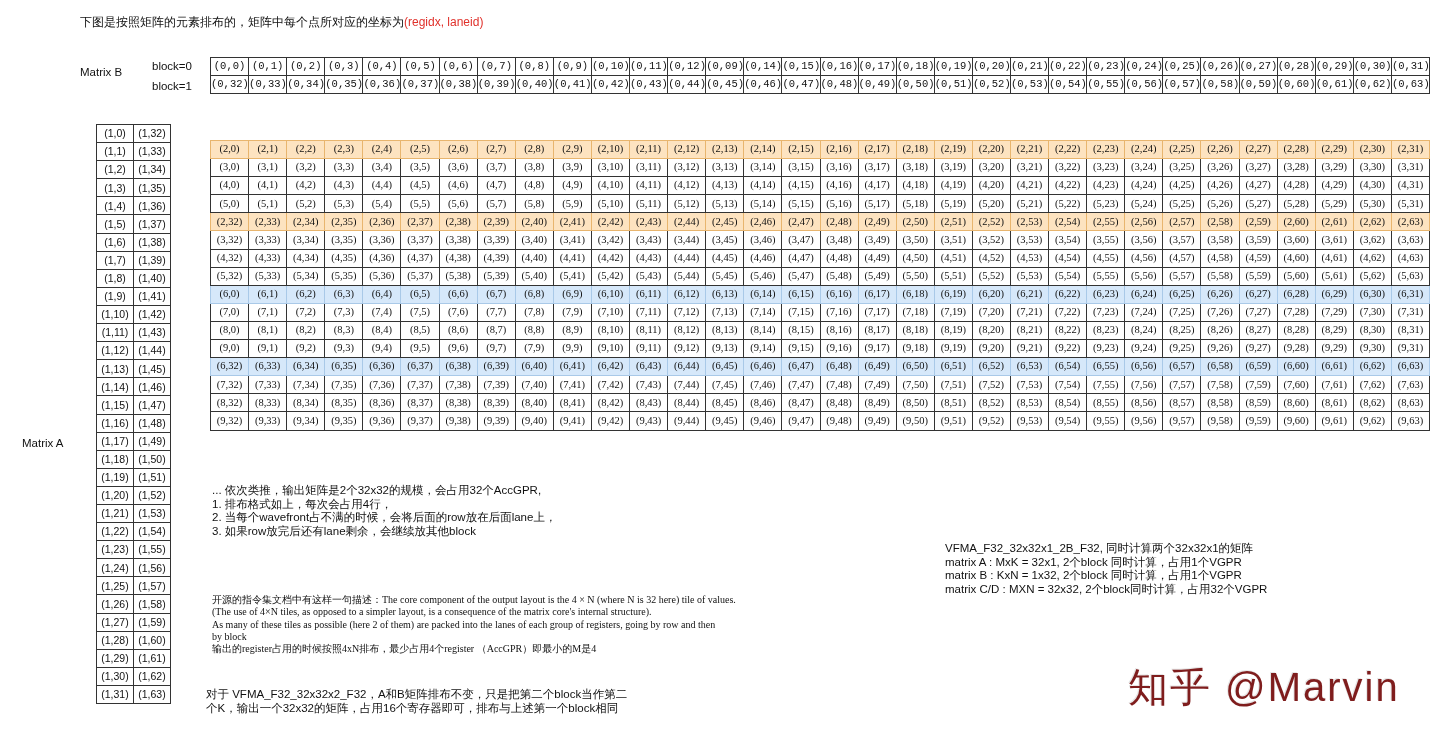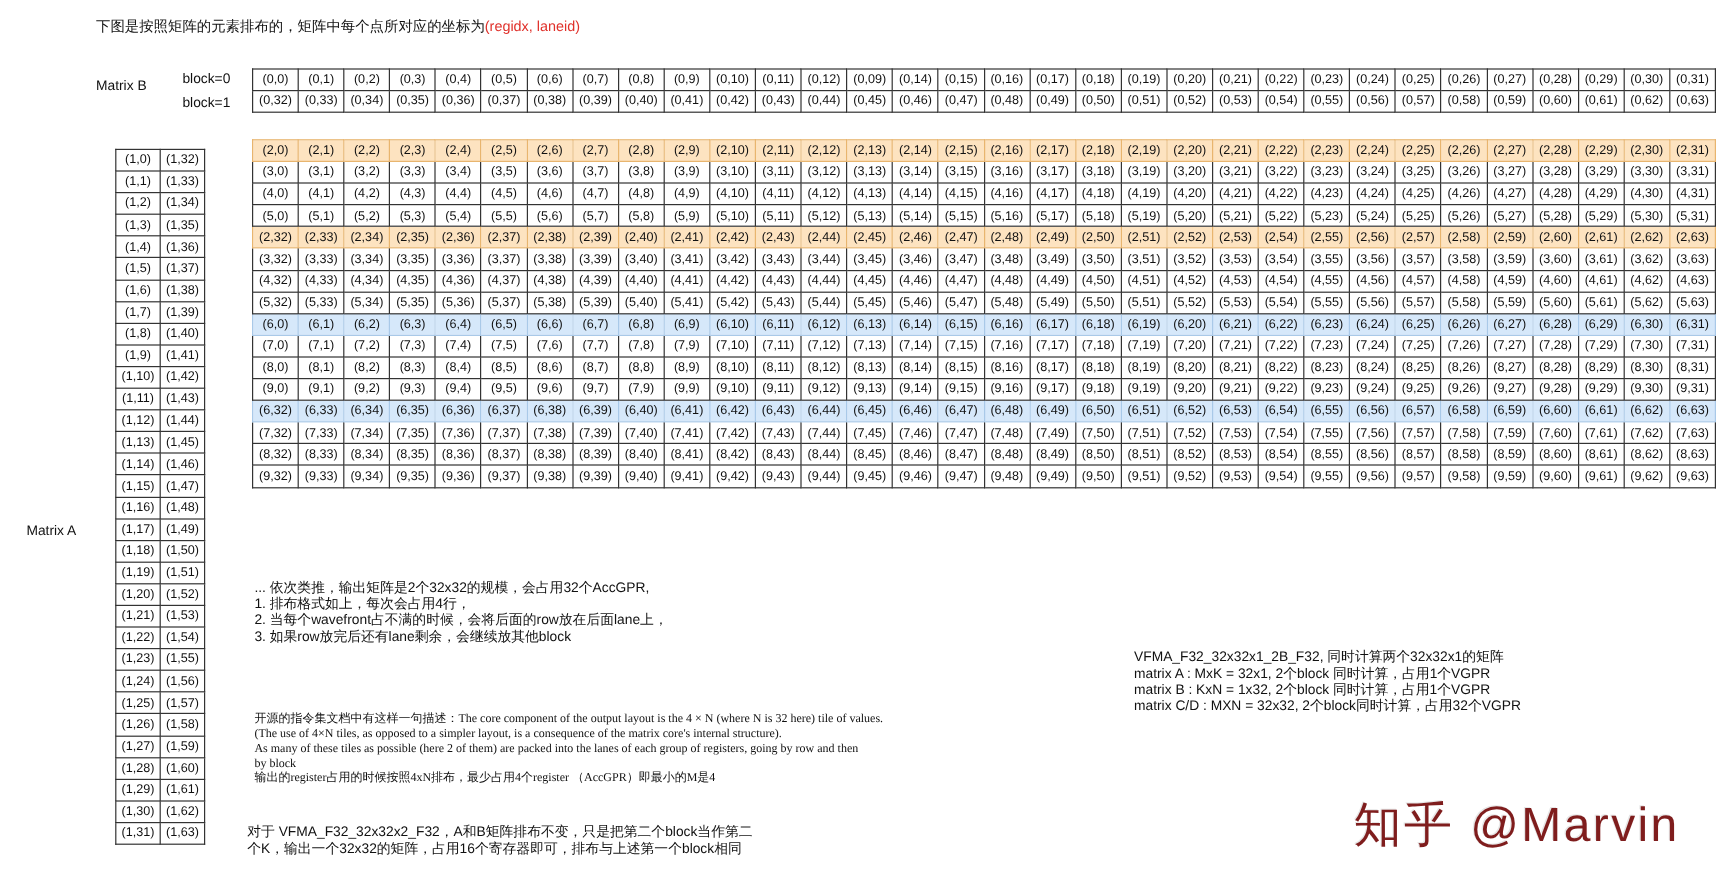--- a/index.html
+++ b/index.html
@@ -5,23 +5,23 @@
   html, body { margin:0; padding:0; background:#ffffff; }
   body { width:1440px; height:744px; position:relative; overflow:hidden;
          font-family:"Liberation Sans", "DejaVu Sans", sans-serif; color:#111; }
   .abs { position:absolute; }
   .title { left:80px; top:14px; font-size:12px; white-space:nowrap; }
   .title .red { color:#e0312b; }
   .label { font-size:11.5px; white-space:nowrap; }
   table.grid { border-collapse:collapse; table-layout:fixed; position:absolute; }
   table.grid td { border:1px solid #333; font-size:10.5px; text-align:center;
                   padding:0; white-space:nowrap; overflow:hidden; line-height:1; }
-  #matB { left:210px; top:57px; width:1220px; }
+  #matB { left:210px; top:57px; width:1220px;font-family:Liberation Mono, monospace; }
   #matB td { height:17px; }
-  #matC { left:210px; top:116px; width:1220px; }
+  #matC { left:210px; top:140px; width:1220px;font-family:Liberation Serif, serif; }
   #matC td { height:17.1px; }
   #matA { left:96px; top:124px; width:75px;padding-left:20px; }
   #matA td { height:17.1px; }
   tr.orange td { background:#fde3c0; border-color:#e8b56e; }
   tr.blue td { background:#d6e8fa; border-color:#a9c9e8; }
   .note { font-size:11.5px; line-height:13.5px; white-space:nowrap; }
   .serif { font-family:"Liberation Serif", "DejaVu Serif", serif; font-size:10px; line-height:12.3px; }
   .watermark { left:1128px; top:660px; font-size:40px; color:#7f1d1d;
                letter-spacing:2px; white-space:nowrap;
                text-shadow:1px 1px 0 #ffffff, -1px -1px 0 #e6e6e6; }

